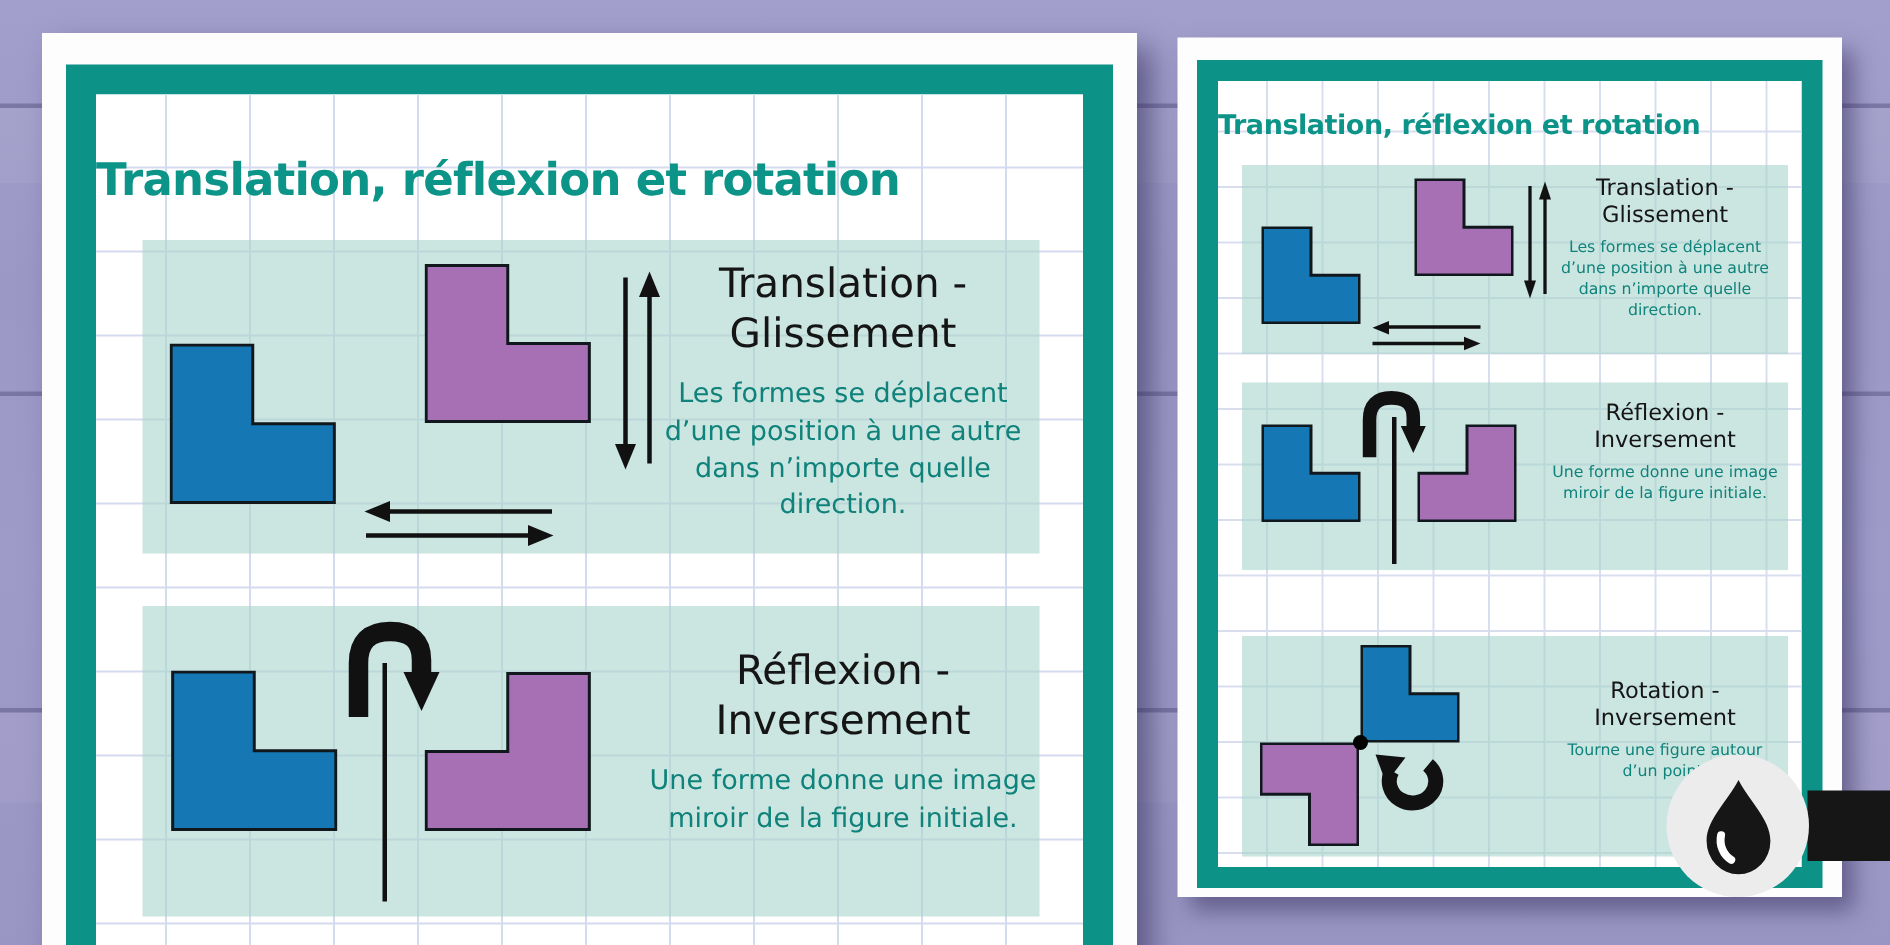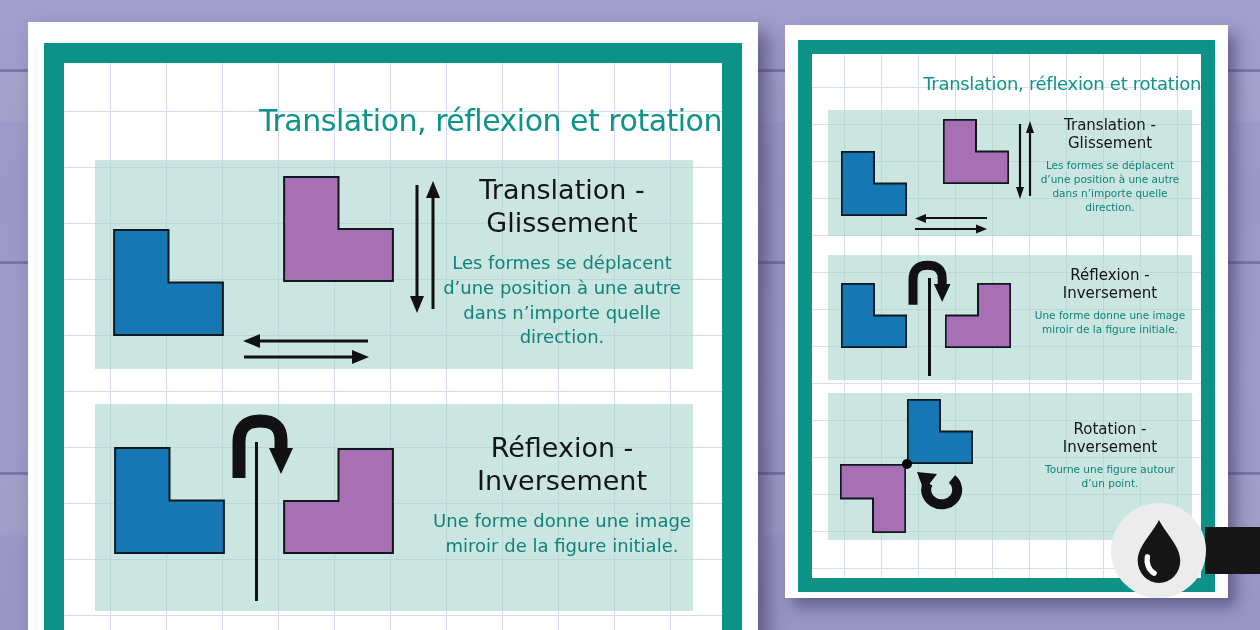--- a/index.html
+++ b/index.html
@@ -22,31 +22,31 @@
   .inner{position:absolute;inset:0;background:#fff;}
   .grid-lg{background-image:
       linear-gradient(to right,#d5dbee 1.5px,transparent 1.5px),
       linear-gradient(to bottom,#d5dbee 1.5px,transparent 1.5px);
     background-size:56px 56px;background-position:-10px -8px;}
   .grid-sm{background-image:
       linear-gradient(to right,#d8deee 1px,transparent 1px),
       linear-gradient(to bottom,#d8deee 1px,transparent 1px);
     background-size:37px 37px;background-position:-5px -4px;}
 
-  .title{position:absolute;left:0;width:100%;text-align:right;color:#0d9488;
-    font-weight:normal;white-space:nowrap;letter-spacing:-.5px;}
+  .title{position:absolute;left:0;width:100%;text-align:left;color:#0d9488;
+    font-weight:bold;white-space:nowrap;letter-spacing:-.5px;}
   .title-lg{top:20px;font-size:30px;}
   .title-sm{top:7px;font-size:18px;letter-spacing:-.3px;}
 
   .panel{position:absolute;background:rgba(168,212,204,.6);}
   .p1-lg{left:31px;top:97px;width:598px;height:209px;}
   .p2-lg{left:31px;top:341px;width:598px;height:207px;}
   .p1-sm{left:16px;top:56px;width:364px;height:126px;}
   .p2-sm{left:16px;top:201px;width:364px;height:125px;}
-  .p3-sm{left:16px;top:339px;width:364px;height:147px;}
+  .p3-sm{left:16px;top:370px;width:364px;height:147px;}
 
   .shape{position:absolute;}
   .shape svg{display:block;width:100%;height:100%;}
   .mirror-line{position:absolute;background:#101010;}
   .dot{position:absolute;background:#000;border-radius:50%;}
 
   .txt{position:absolute;text-align:center;}
   .sec-h{margin:0;color:#151515;font-weight:normal;line-height:1.22;}
   .sec-b{margin:0;color:#0f837b;font-weight:normal;}
   .txt-lg .sec-h{font-size:27px;margin-bottom:11px;}

